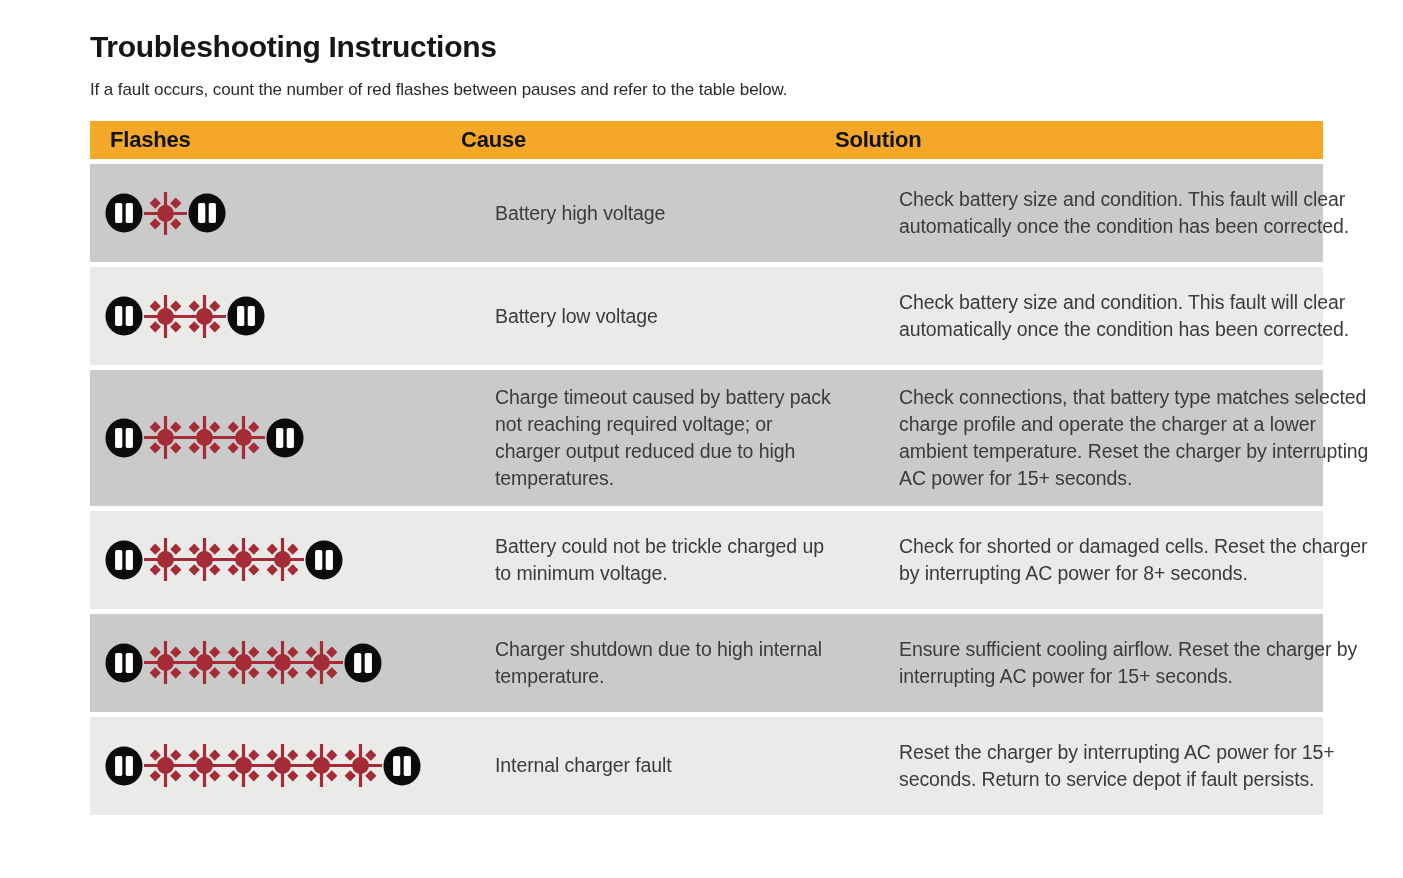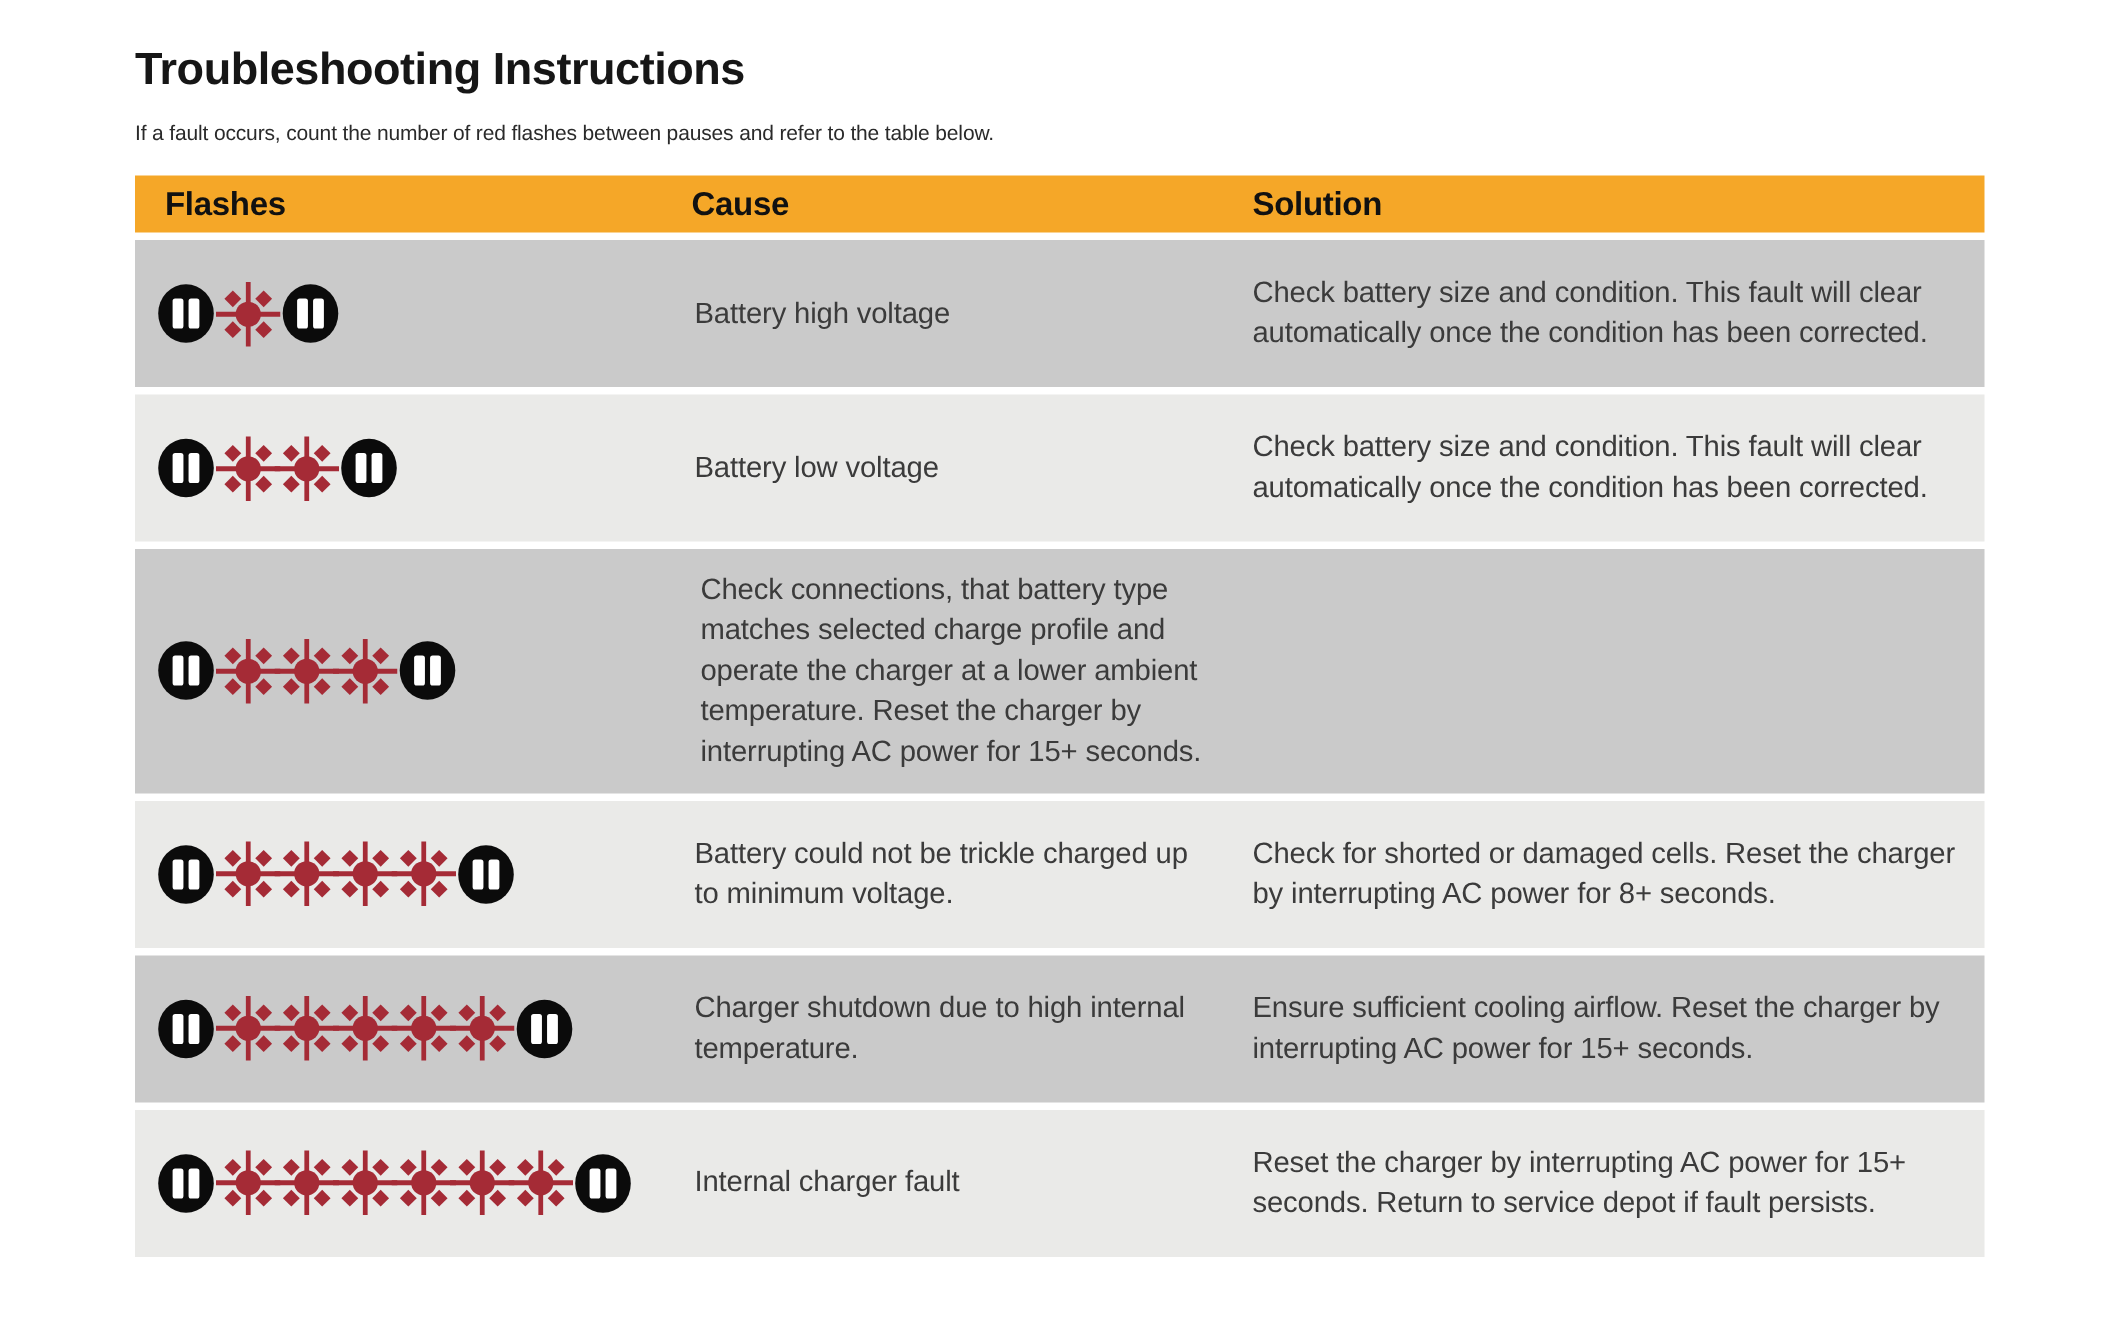--- a/index.html
+++ b/index.html
@@ -16,38 +16,38 @@
     font-family:"Liberation Sans", sans-serif;
     color:#3b3b3b;
     -webkit-font-smoothing:antialiased;
   }
   .page{position:absolute;left:90px;top:10px;width:1233px;}
   .doc-title{
     font-size:30px;font-weight:700;color:#161616;
     letter-spacing:-0.3px;margin:20px 0 16px 0;
   }
   .doc-subtitle{
-    font-size:14px;color:#2a2a2a;margin:0 0 21px 0;letter-spacing:-0.1px;
+    font-size:17px;color:#2a2a2a;margin:0 0 21px 0;letter-spacing:-0.1px;
   }
   .tbl{width:100%;}
   .tbl-header{
     display:grid;grid-template-columns:365px 368px 500px;
     background:var(--header-bg);
     height:38px;align-items:center;
   }
   .tbl-header .hcell{
     font-size:22px;font-weight:700;color:#111111;letter-spacing:-0.2px;
   }
   .hcell.h-flashes{padding-left:20px;}
   .hcell.h-cause{padding-left:6px;}
   .hcell.h-solution{padding-left:12px;}
   .tbl-rows{width:100%;}
   .row{
     display:grid;grid-template-columns:365px 368px 500px;
-    margin-top:5px;align-items:center;min-height:98px;
+    margin-top:5px;align-items:center;min-height:98px;gap:32px;
   }
   .row-dark{background:var(--row-dark);}
   .row-light{background:var(--row-light);}
   .cell{font-size:19.5px;line-height:1.38;letter-spacing:-0.1px;color:#3b3b3b;}
   .flashes-cell{
     padding:10px 4px 10px 12px;
     display:flex;align-items:center;flex-wrap:nowrap;
   }
   .cause-cell{padding:14px 22px 14px 8px;}
   .solution-cell{padding:14px 18px 14px 12px;}
@@ -188,20 +188,21 @@
               </svg>
             </span>
             <span class="icon pause">
               <svg viewBox="0 0 40 42" width="38" height="40">
                 <ellipse cx="20" cy="21" rx="19.5" ry="20.5" fill="#0B0B0B"></ellipse>
                 <rect x="10.6" y="10.5" width="7.6" height="21" rx="1.8" fill="#ffffff"></rect>
                 <rect x="21.8" y="10.5" width="7.6" height="21" rx="1.8" fill="#ffffff"></rect>
               </svg>
             </span>
           </div>
+    <div class="cell cause-cell">Charge timeout caused by battery pack not reaching required voltage; or charger output reduced due to high temperatures.</div>
     <div class="cell solution-cell">Check connections, that battery type matches selected charge profile and operate the charger at a lower ambient temperature. Reset the charger by interrupting AC power for 15+ seconds.</div>
   </div>
 
   <div class="row row-light">
     <div class="cell flashes-cell" title="pause, 4 red flashes, pause">
             <span class="icon pause">
               <svg viewBox="0 0 40 42" width="38" height="40">
                 <ellipse cx="20" cy="21" rx="19.5" ry="20.5" fill="#0B0B0B"></ellipse>
                 <rect x="10.6" y="10.5" width="7.6" height="21" rx="1.8" fill="#ffffff"></rect>
                 <rect x="21.8" y="10.5" width="7.6" height="21" rx="1.8" fill="#ffffff"></rect>

